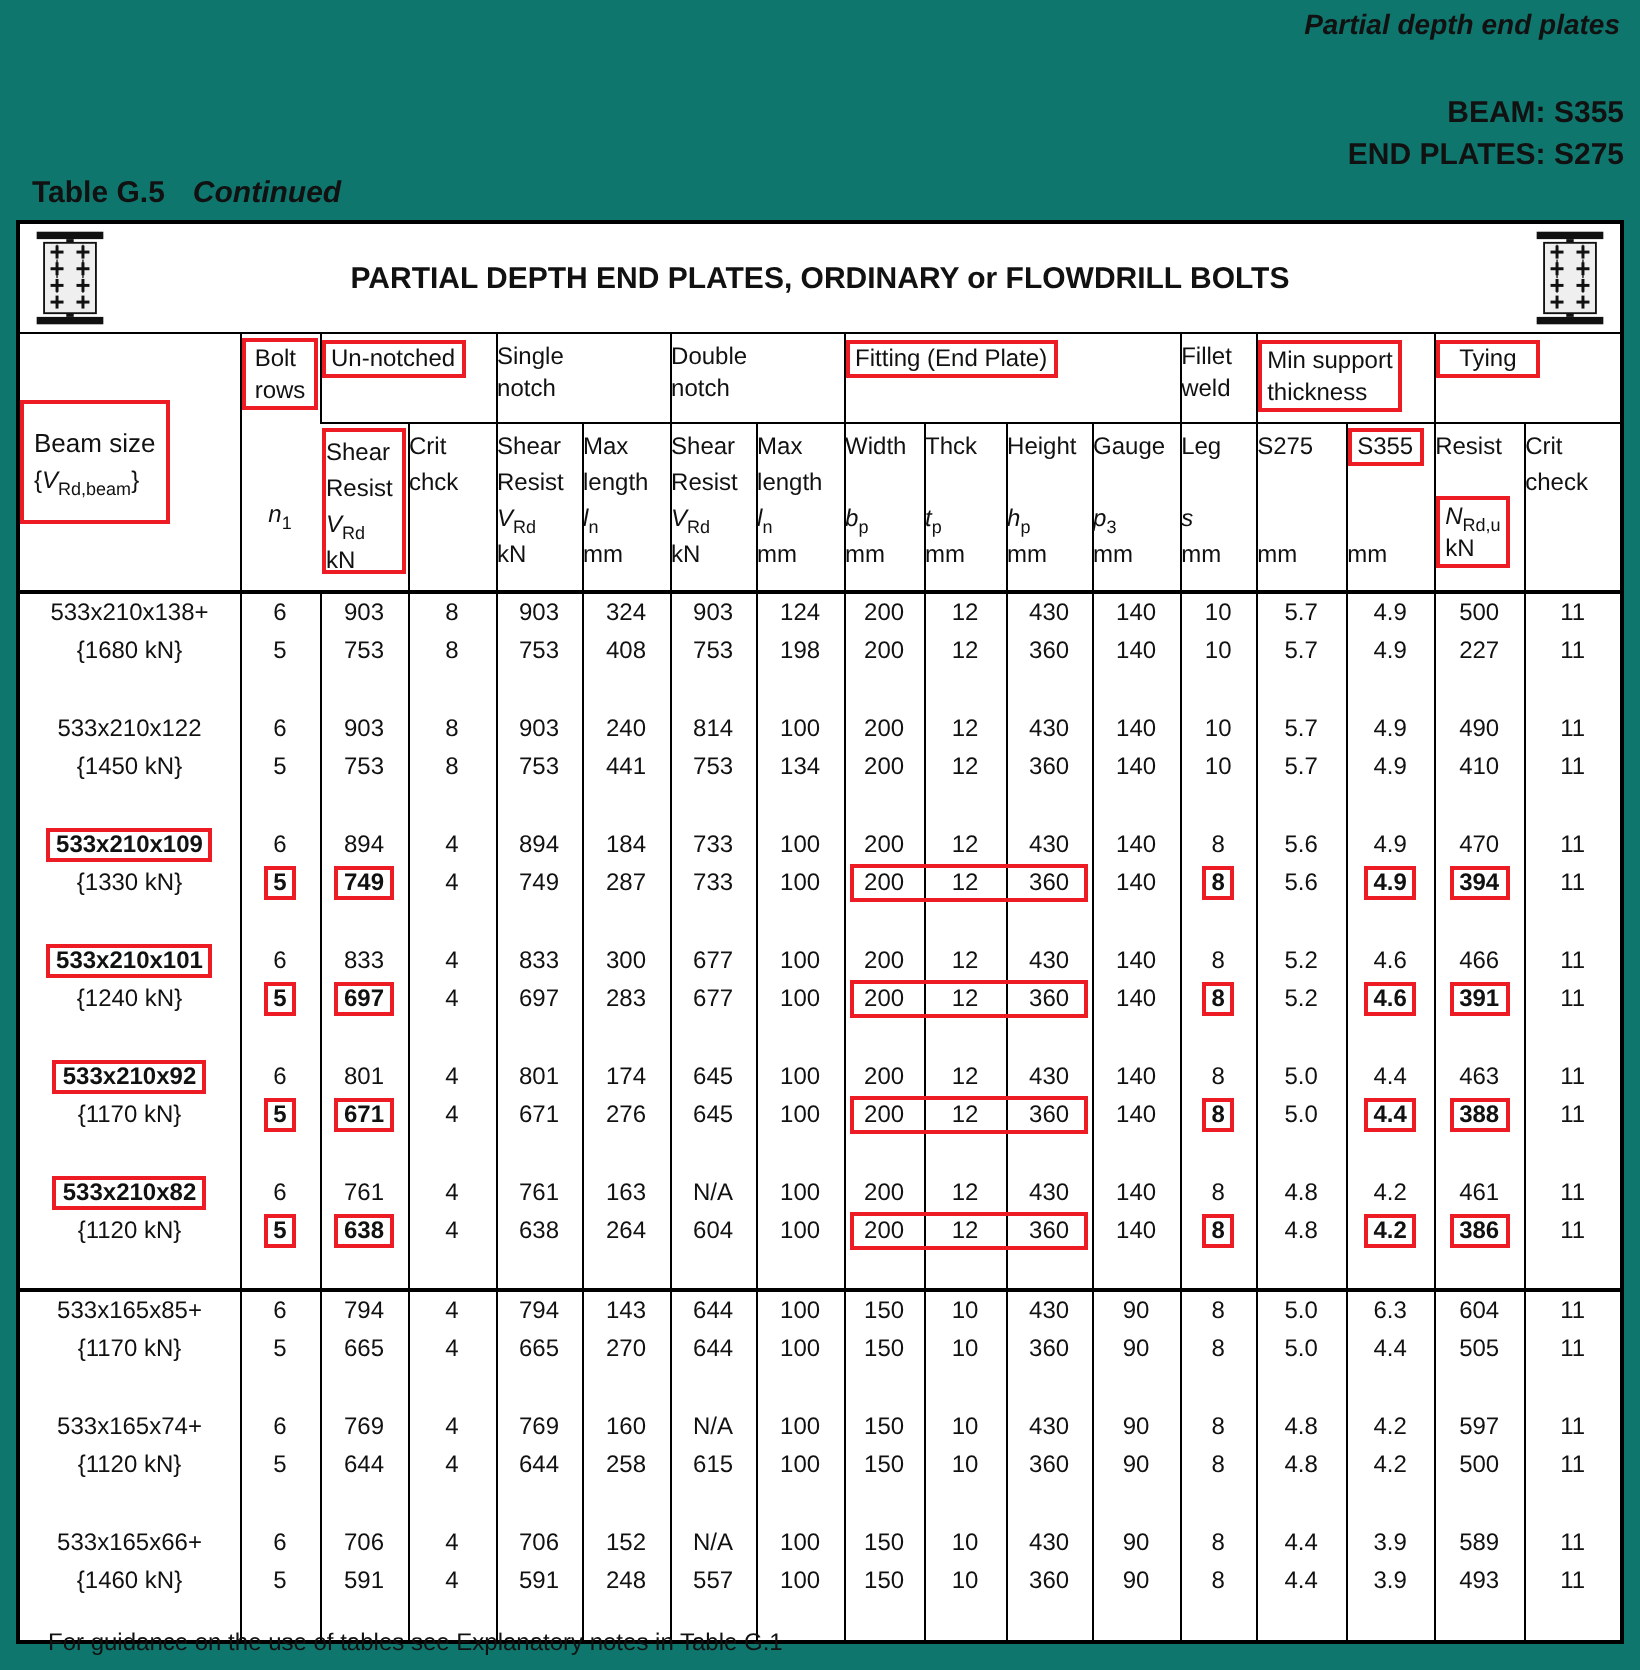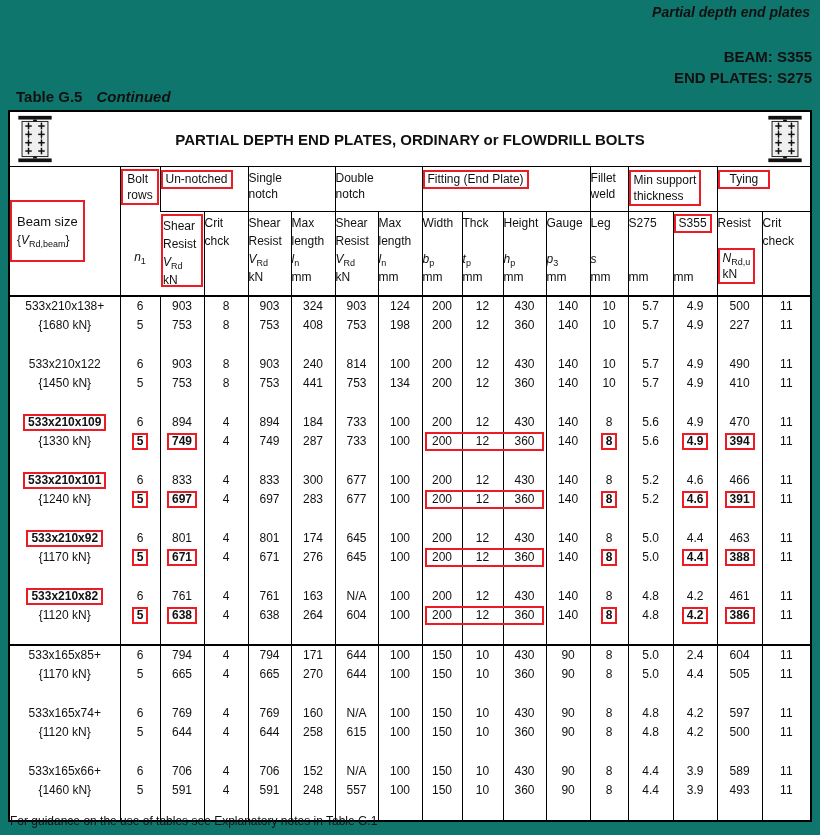--- a/index.html
+++ b/index.html
@@ -43,21 +43,21 @@
   tbody td{position:relative;text-align:center;font-size:12px;height:19px;line-height:19px;padding:0;}
   tbody td .rb{line-height:13px;min-width:16px;font-weight:bold;}
   tr.sp td{height:20px;}
   tr.secstart td{border-top:2px solid #000;}
 
   td.fitL:after,td.fitM:after,td.fitR:after{content:"";position:absolute;top:0;bottom:0;pointer-events:none;border:2px solid var(--red);}
   td.fitL:after{left:2px;right:-1px;border-right:none;}
   td.fitM:after{left:-1px;right:-1px;border-left:none;border-right:none;}
   td.fitR:after{left:-1px;right:2px;border-left:none;}
 
-  .footer{position:absolute;top:814px;left:10px;font-size:12px;}
+  .footer{position:absolute;top:814px;left:24px;font-size:12px;}
 </style>
 </head>
 <body>
 
 <div class="page">
 
   <div class="hdr-note">Partial depth end plates</div>
 
   <div class="spec">
     <div>BEAM: S355</div>
@@ -622,30 +622,30 @@
             <td></td>
             <td></td>
             <td></td>
           </tr>
           <tr class="secstart">
             <td><span>533x165x85+</span></td>
             <td>6</td>
             <td>794</td>
             <td>4</td>
             <td>794</td>
-            <td>171</td>
+            <td>143</td>
             <td>644</td>
             <td>100</td>
             <td>150</td>
             <td>10</td>
             <td>430</td>
             <td>90</td>
             <td>8</td>
             <td>5.0</td>
-            <td>2.4</td>
+            <td>6.3</td>
             <td>604</td>
             <td>11</td>
           </tr>
           <tr>
             <td>{1170 kN}</td>
             <td>5</td>
             <td>665</td>
             <td>4</td>
             <td>665</td>
             <td>270</td>

